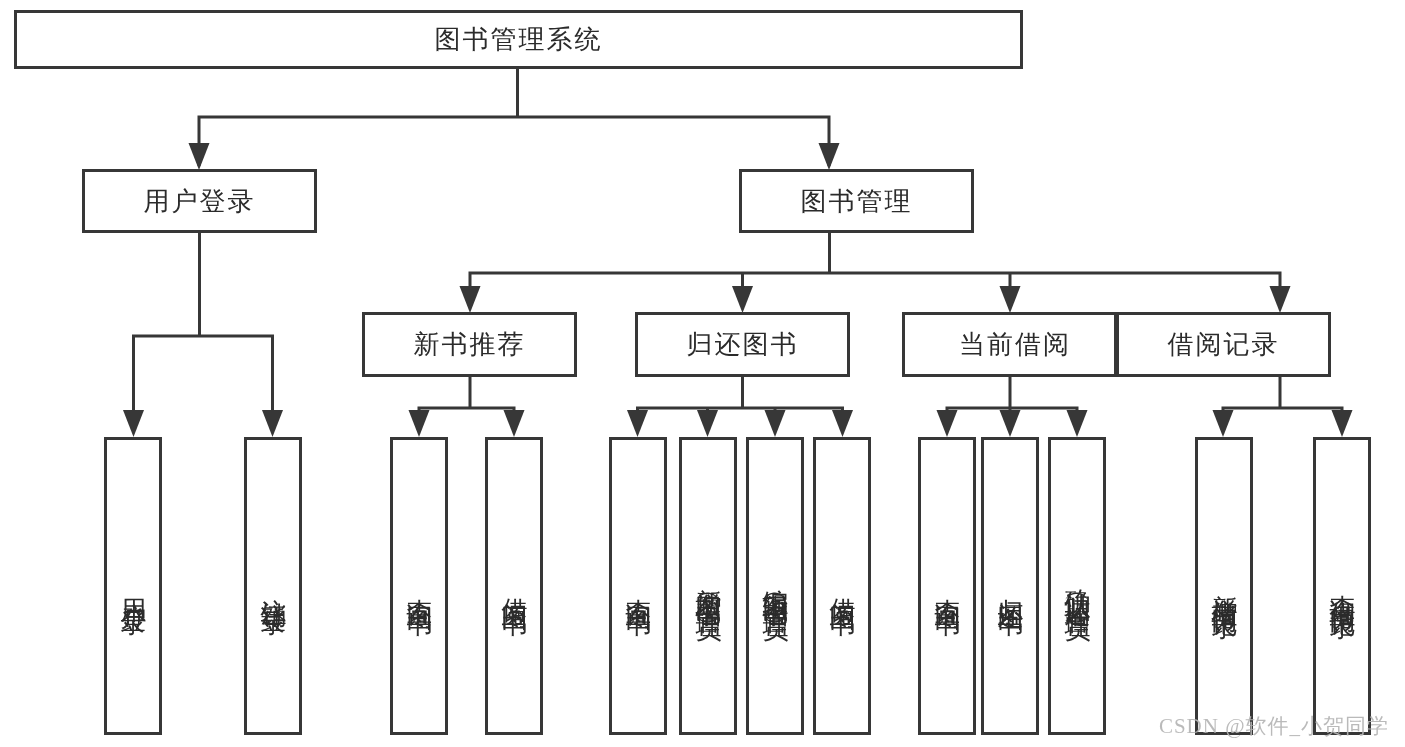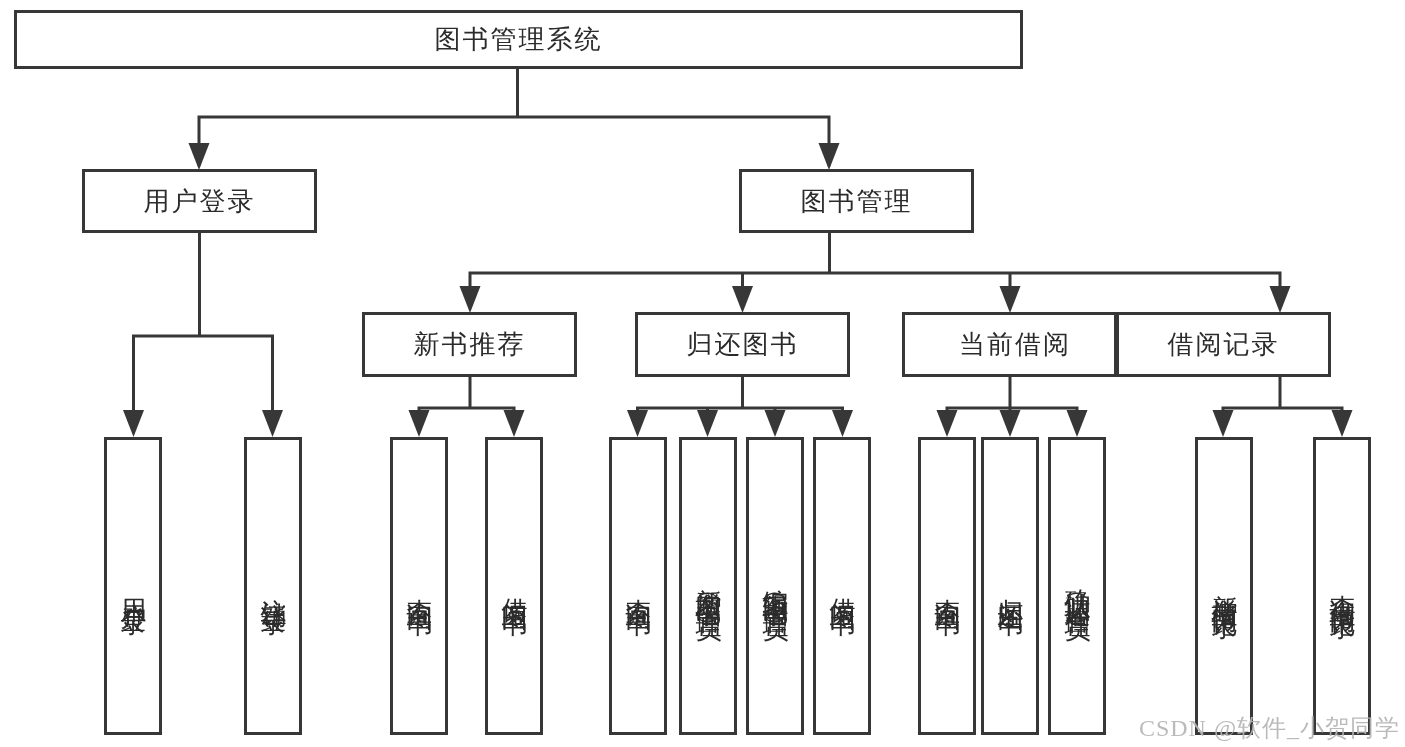--- a/index.html
+++ b/index.html
@@ -62,22 +62,22 @@
     line-height: 52px;
     font-size: 26px;
     letter-spacing: 4px;
     color: var(--text);
     z-index: 2;
     overflow: hidden;
   }
   .watermark {
     position: absolute;
     top: 712px;
-    right: 5px;
-    font-size: 24px;
+    right: 16px;
+    font-size: 21px;
     letter-spacing: 1px;
     color: var(--watermark);
     opacity: 0.92;
     z-index: 5;
     white-space: nowrap;
   }
 </style>
 </head>
 <body>
 

